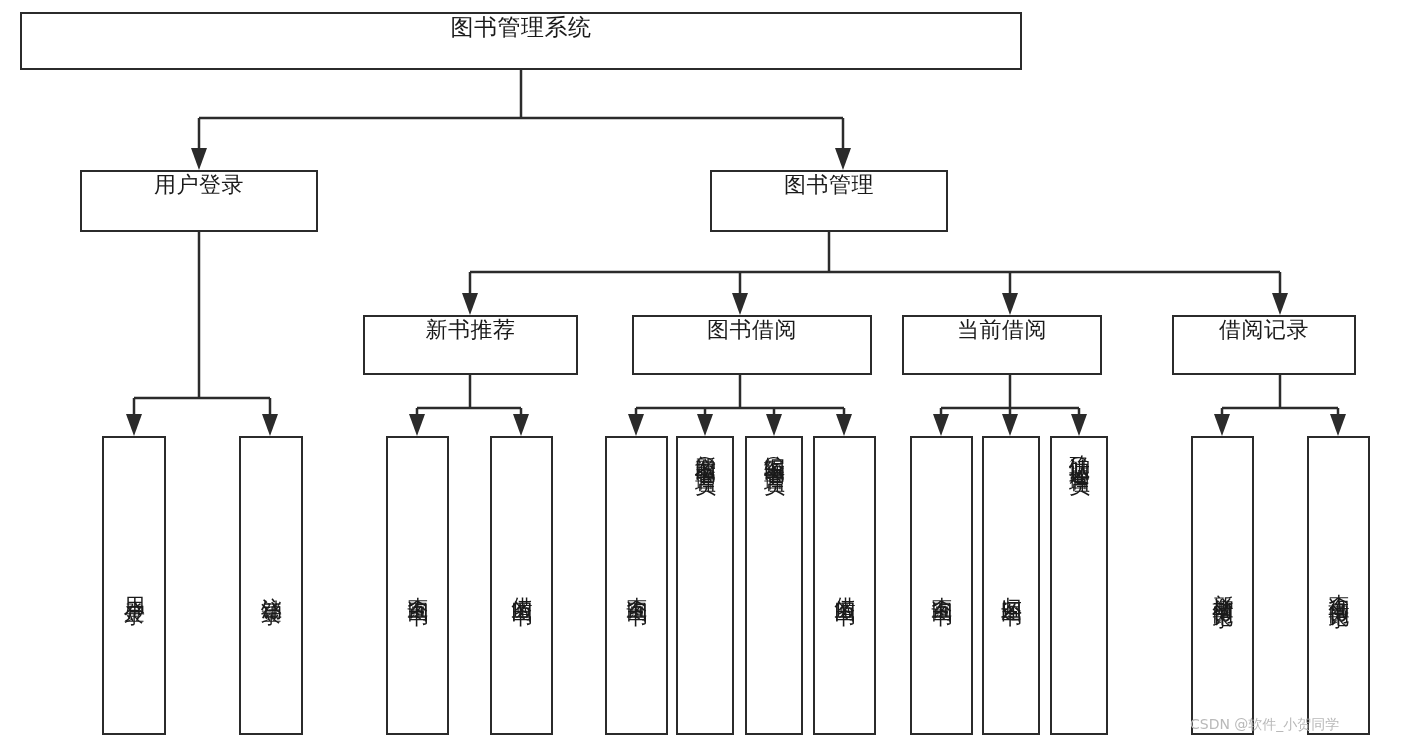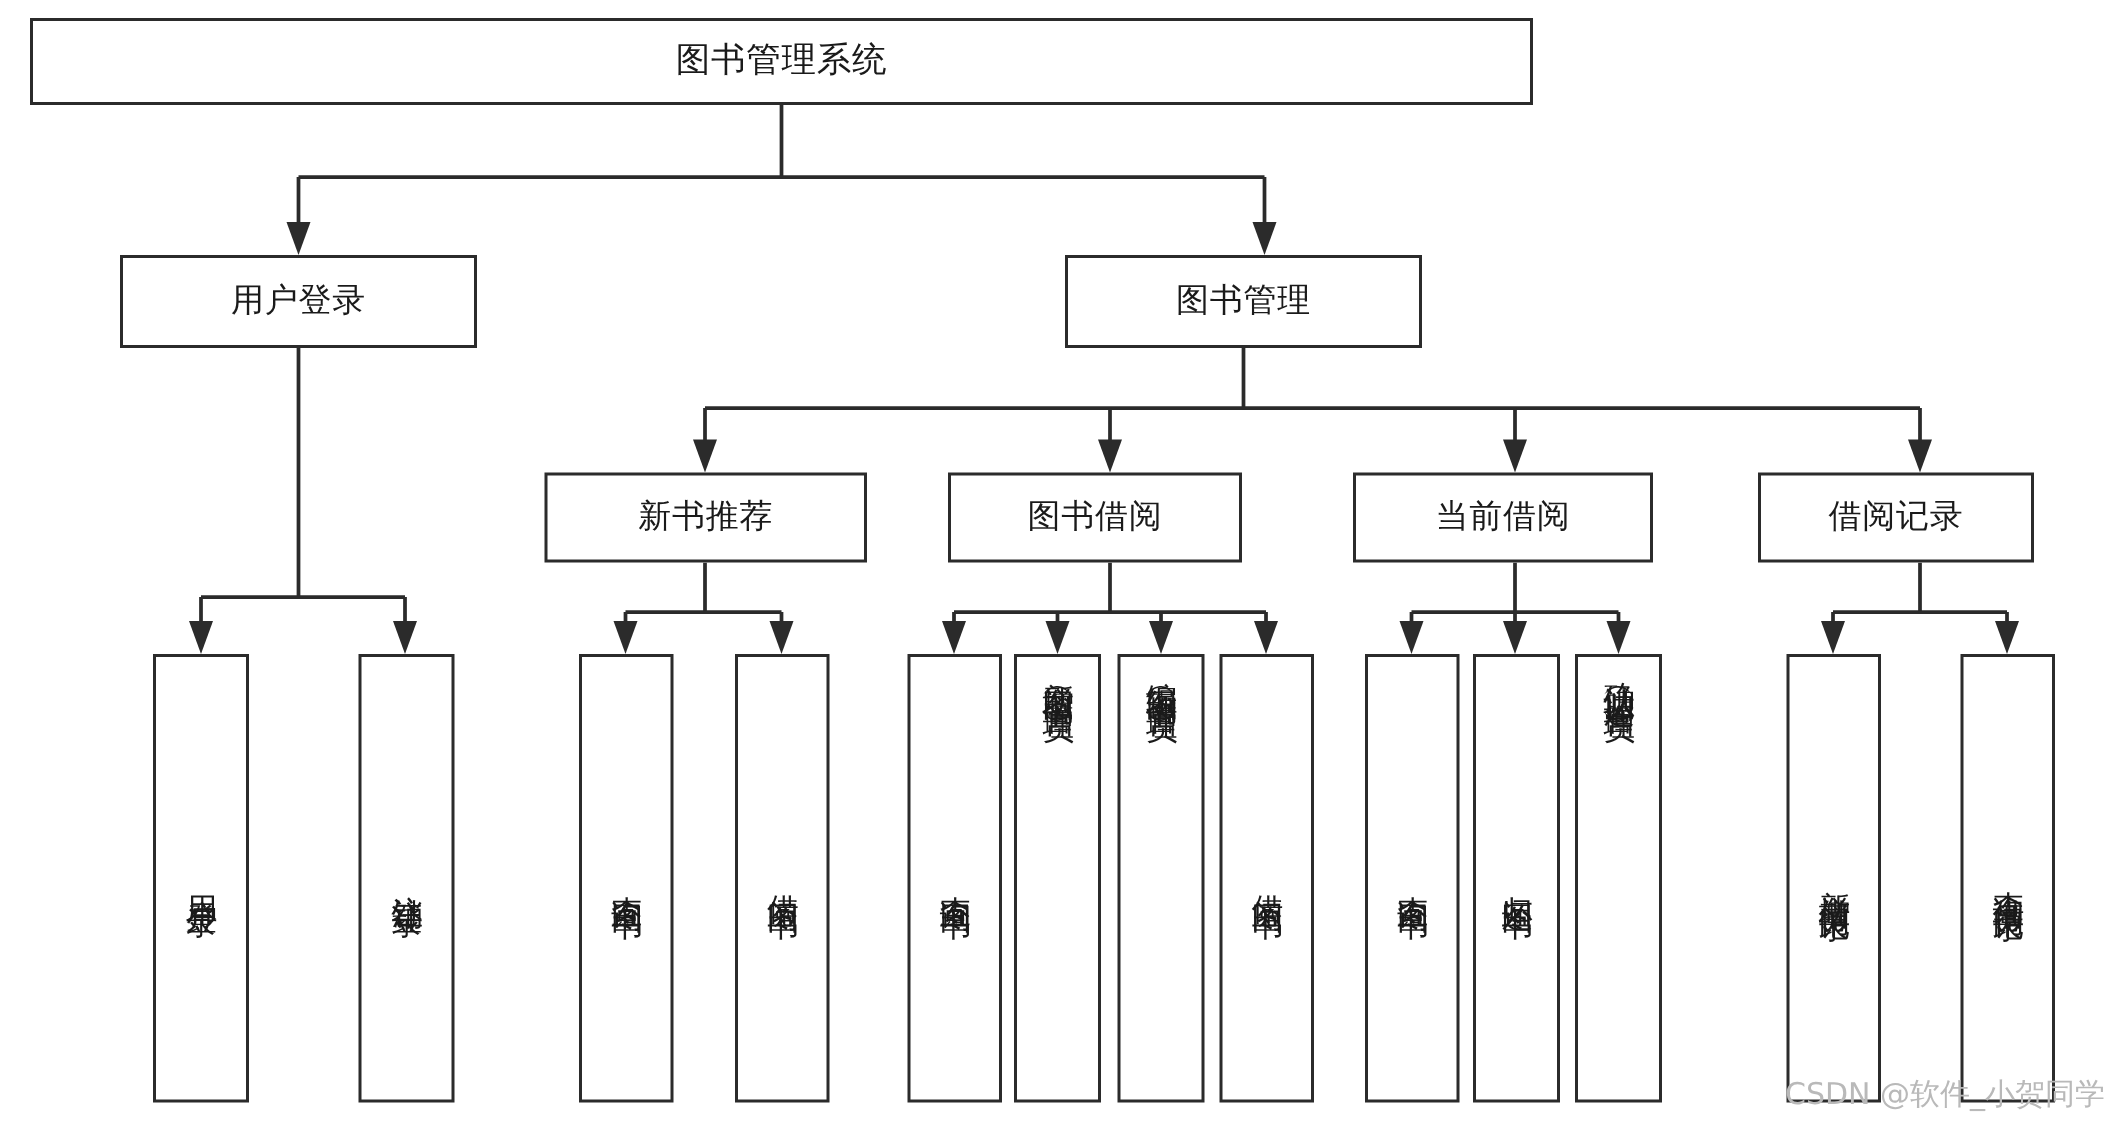--- a/index.html
+++ b/index.html
@@ -16,21 +16,20 @@
     height: 747px;
     background: #ffffff;
     overflow: hidden;
   }
   .node {
     position: absolute;
     box-sizing: border-box;
     border: 2.5px solid #2b2b2b;
     background: #ffffff;
     display: flex;
-    align-items: center;
     justify-content: center;
     color: #1a1a1a;
   }
   .node .lbl {
     font-size: 22px;
     line-height: 1.18;
     letter-spacing: 0.5px;
     white-space: nowrap;
   }
   
@@ -63,21 +62,21 @@
     stroke: #2b2b2b;
     stroke-width: 2.5;
     fill: none;
   }
   .arrowhead { fill: #2b2b2b; }
 
   #watermark {
     position: absolute;
     left: 1190px;
     top: 716px;
-    font-size: 20px;
+    font-size: 14px;
     color: #b9b9b9;
     white-space: nowrap;
     font-family: "DejaVu Sans", "Liberation Sans", sans-serif;
   }
 </style>
 </head>
 <body>
 
 <div id="canvas">
 
@@ -152,21 +151,21 @@
   <div class="node" style="left:80px; top:170px; width:238px; height:62px;">
     <span class="lbl">用户登录</span>
   </div>
   <div class="node" style="left:363px; top:315px; width:215px; height:60px;">
     <span class="lbl">新书推荐</span>
   </div>
 
   <div class="node" style="left:710px; top:170px; width:238px; height:62px;">
     <span class="lbl">图书管理</span>
   </div>
-  <div class="node" style="left:632px; top:315px; width:196px; height:60px;">
+  <div class="node" style="left:632px; top:315px; width:240px; height:60px;">
     <span class="lbl">图书借阅</span>
   </div>
   <div class="node" style="left:902px; top:315px; width:200px; height:60px;">
     <span class="lbl">当前借阅</span>
   </div>
   <div class="node" style="left:1172px; top:315px; width:184px; height:60px;">
     <span class="lbl">借阅记录</span>
   </div>
 
   <div class="node leaf pad-mid" style="left:102px; top:436px; width:64px; height:299px;">

